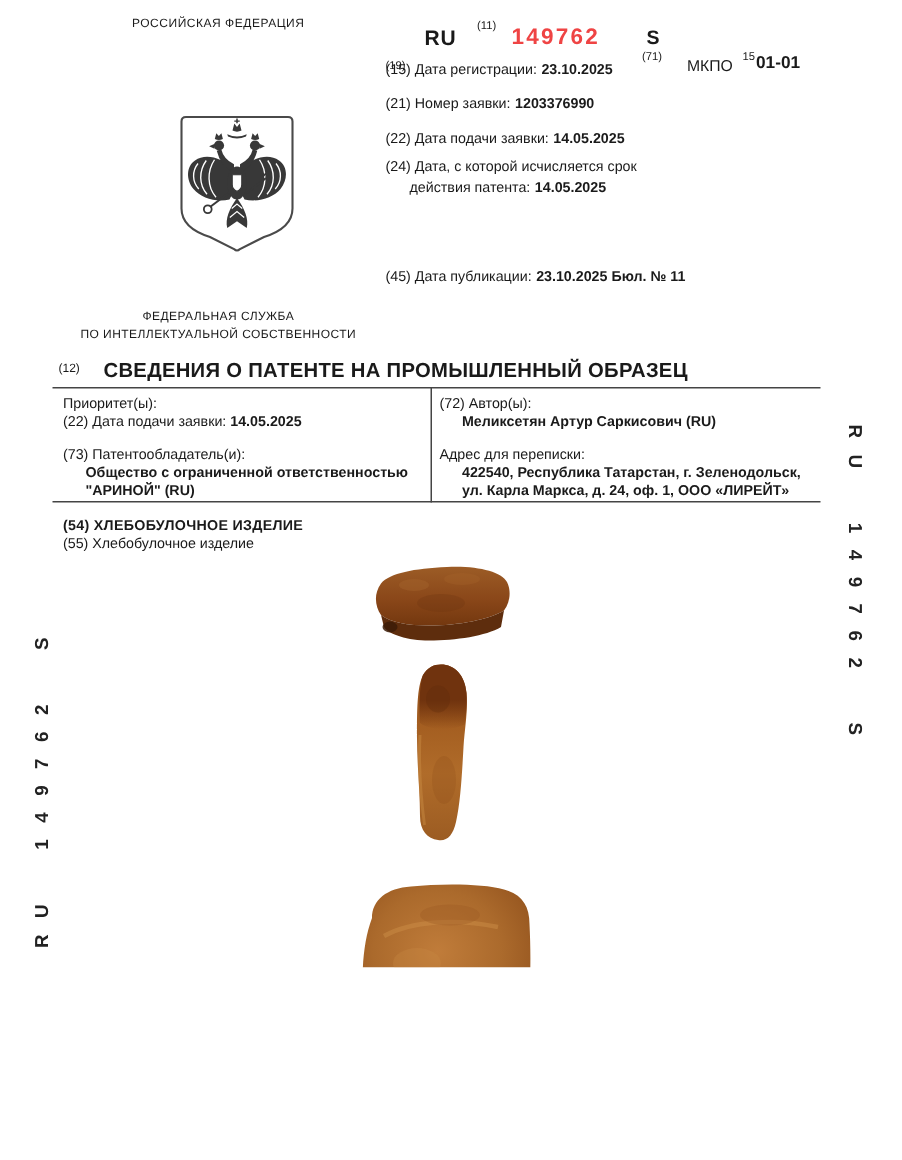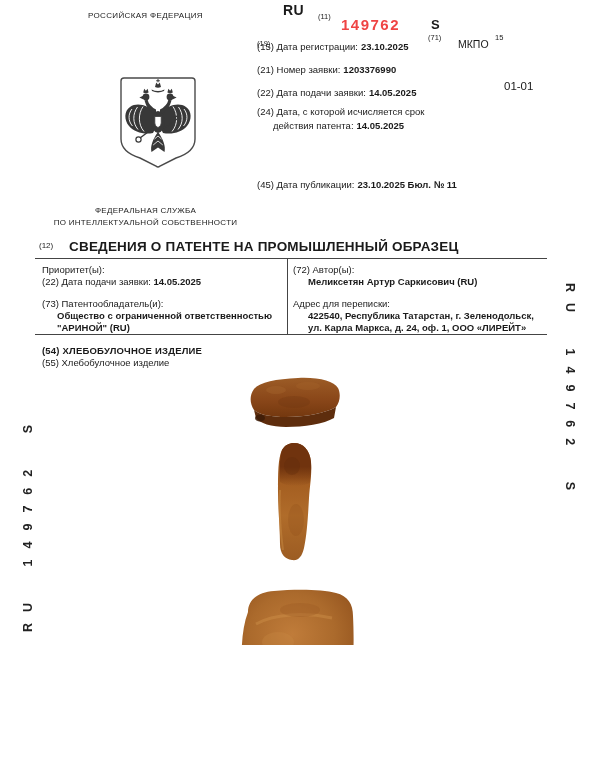--- a/index.html
+++ b/index.html
@@ -7,21 +7,21 @@
         font-family:"Liberation Sans",sans-serif;color:#1a1a1a;overflow:hidden;}
   .abs{position:absolute;}
   .b{font-weight:bold;}
   .sup{font-size:7.5px;}
   .fs8{font-size:8px;}
   .country{font-size:8px;letter-spacing:.35px;}
   .ru-code{font-size:14px;font-weight:bold;letter-spacing:.5px;}
   .doc-num{font-size:15px;font-weight:bold;letter-spacing:1.5px;color:#ef4444;}
   .kind{font-size:13px;font-weight:bold;}
   .mkpo{font-size:10.5px;}
-  .mkpo-class{font-size:11.5px;font-weight:normal;margin-top:44px;}
+  .mkpo-class{font-size:11.5px;font-weight:bold;}
   .bibrow{left:257px;font-size:9.5px;white-space:nowrap;}
   .bibrow .val{font-weight:bold;margin-left:3px;}
   .agency{left:28px;top:205px;width:235px;text-align:center;font-size:8px;line-height:12px;letter-spacing:.3px;}
   .doc-title{font-size:13.5px;font-weight:bold;letter-spacing:.2px;white-space:nowrap;}
   .rule{background:#444;height:1px;}
   .vrule{background:#444;width:1px;}
   .cell{font-size:9.5px;line-height:12px;}
   .cell .grp{margin-bottom:10px;}
   .ind{padding-left:15px;}
   .d54{font-size:9.5px;font-weight:bold;letter-spacing:.2px;}
@@ -31,21 +31,21 @@
   .vt-right{left:577px;top:283px;transform:rotate(90deg);transform-origin:0 0;}
 </style>
 </head>
 <body>
 
 <div class="page">
 
   <div class="abs country" style="left:88px;top:11px;">РОССИЙСКАЯ ФЕДЕРАЦИЯ</div>
 
   <span class="abs sup" style="left:257px;top:12px;margin-top:27px;">(19)</span>
-  <span class="abs ru-code" style="left:283px;top:2px;">RU</span>
+  <span class="abs ru-code" style="left:283px;top:17px;">RU</span>
   <span class="abs sup" style="left:318px;top:12px;">(11)</span>
   <span class="abs doc-num" style="left:341px;top:16px;">149762</span>
   <span class="abs kind" style="left:431px;top:17px;">S</span>
 
   <span class="abs sup" style="left:428px;top:33px;">(71)</span>
   <span class="abs mkpo" style="left:458px;top:38px;">МКПО</span>
   <span class="abs sup" style="left:495px;top:33px;">15</span>
   <span class="abs mkpo-class" style="left:504px;top:36px;">01-01</span>
 
   <div class="abs bibrow" style="top:41px;">

